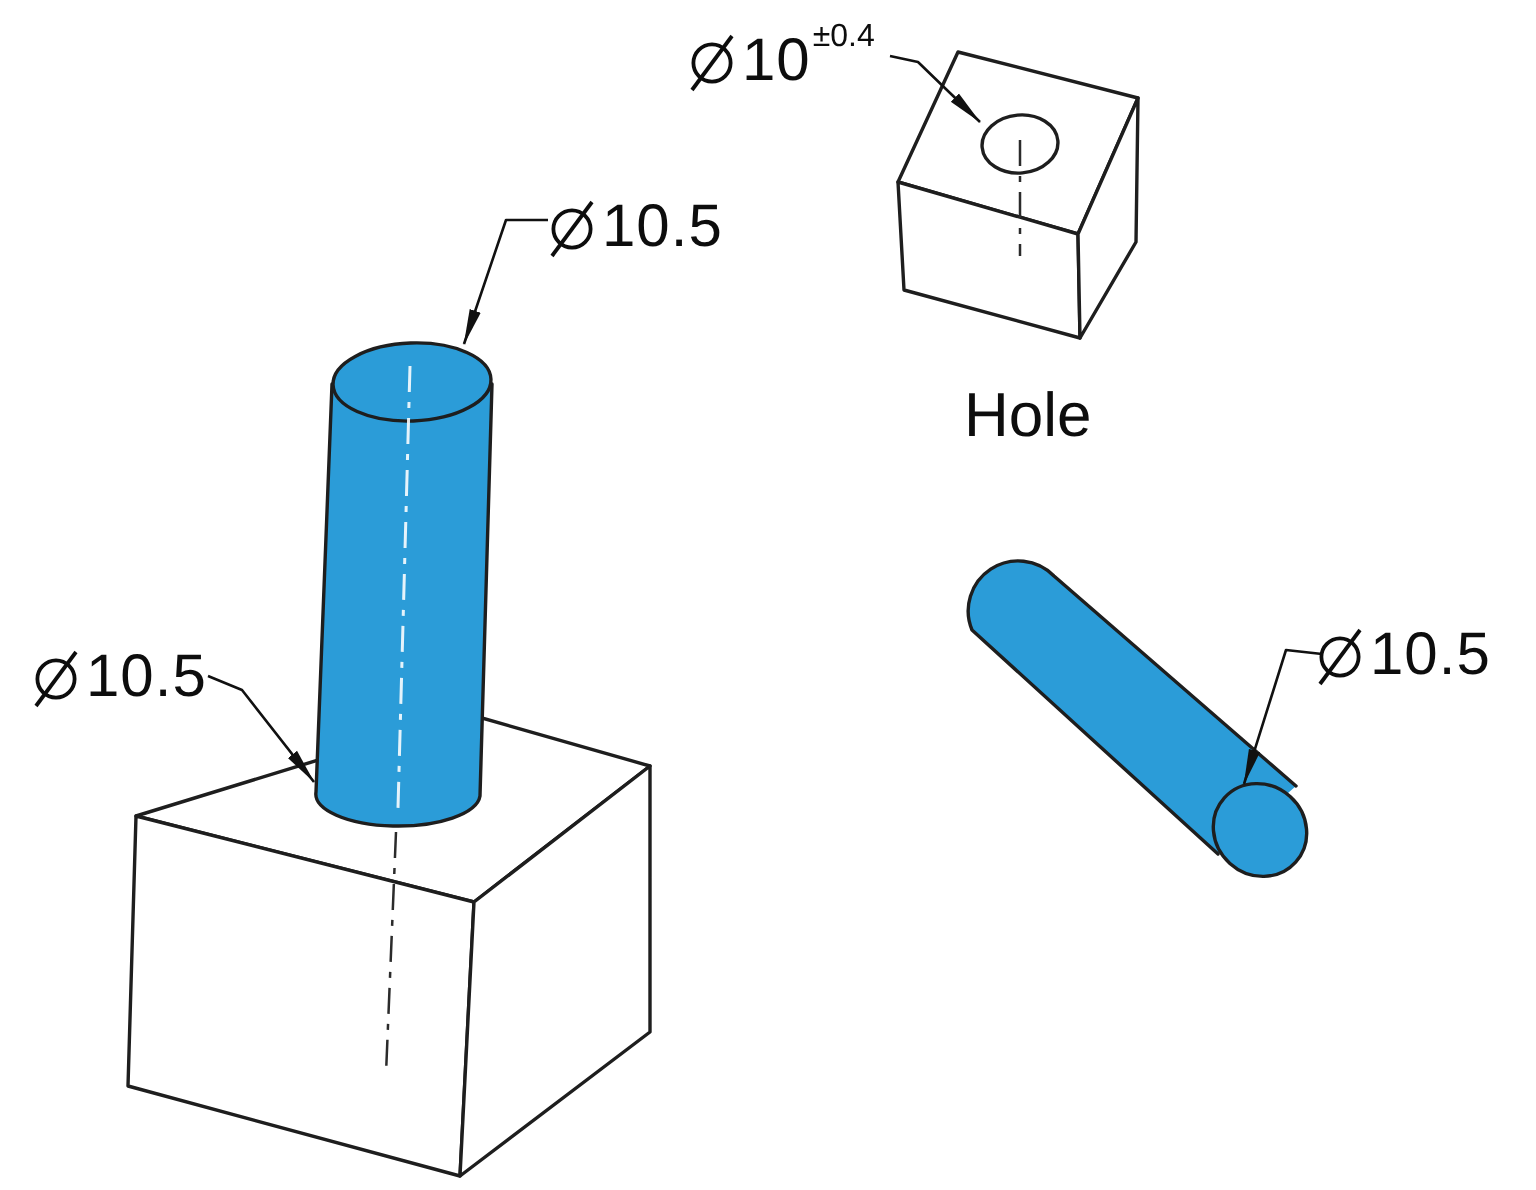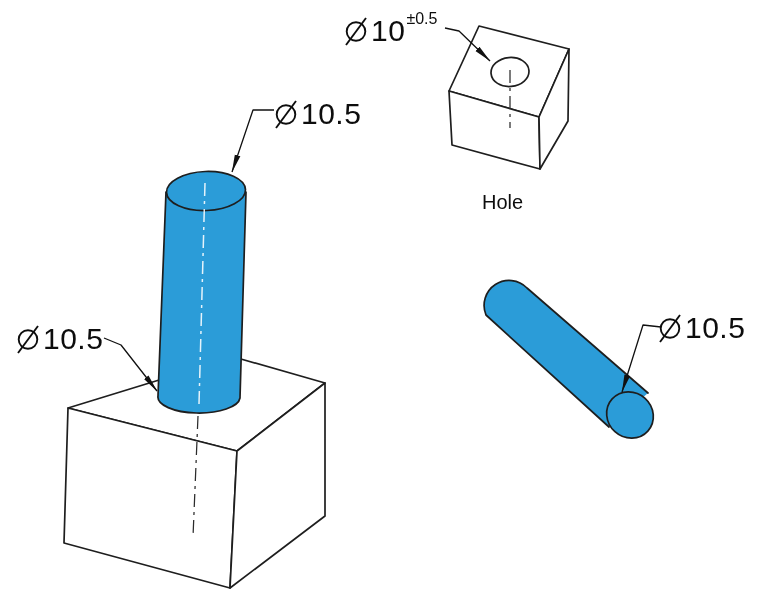--- a/index.html
+++ b/index.html
@@ -33,21 +33,21 @@
     letter-spacing: 0.5px;
     white-space: nowrap;
   }
   .dia-icon { margin-right: 3px; flex: 0 0 auto; }
   .dia-icon circle, .dia-icon line { fill: none; stroke: var(--text, #0d0d0d); stroke-width: 1.9; }
   .dim-value { line-height: 1; }
   .dim-sup { font-size: 16px; line-height: 1; margin-top: -5px; margin-left: 1px; letter-spacing: 0; }
 
   .caption {
     position: absolute;
-    font-size: 20px;
+    font-size: 31px;
     line-height: 1;
     white-space: nowrap;
   }
 </style>
 </head>
 <body>
 
 <div class="canvas">
 
   <svg class="drawing-svg" width="768" height="595" viewBox="0 0 768 595">
@@ -107,21 +107,21 @@
     </svg>
     <span class="dim-value">10.5</span>
   </div>
 
   <div class="dim-label" style="left:344px; top:16px;">
     <svg class="dia-icon" width="24" height="31" viewBox="0 0 24 31">
       <circle cx="12" cy="15.5" r="9.3"></circle>
       <line x1="2" y1="29" x2="22" y2="2"></line>
     </svg>
     <span class="dim-value">10</span>
-    <span class="dim-sup">±0.5</span>
+    <span class="dim-sup">±0.4</span>
   </div>
 
   <div class="dim-label" style="left:658px; top:313px;">
     <svg class="dia-icon" width="24" height="31" viewBox="0 0 24 31">
       <circle cx="12" cy="15.5" r="9.3"></circle>
       <line x1="2" y1="29" x2="22" y2="2"></line>
     </svg>
     <span class="dim-value">10.5</span>
   </div>
 

